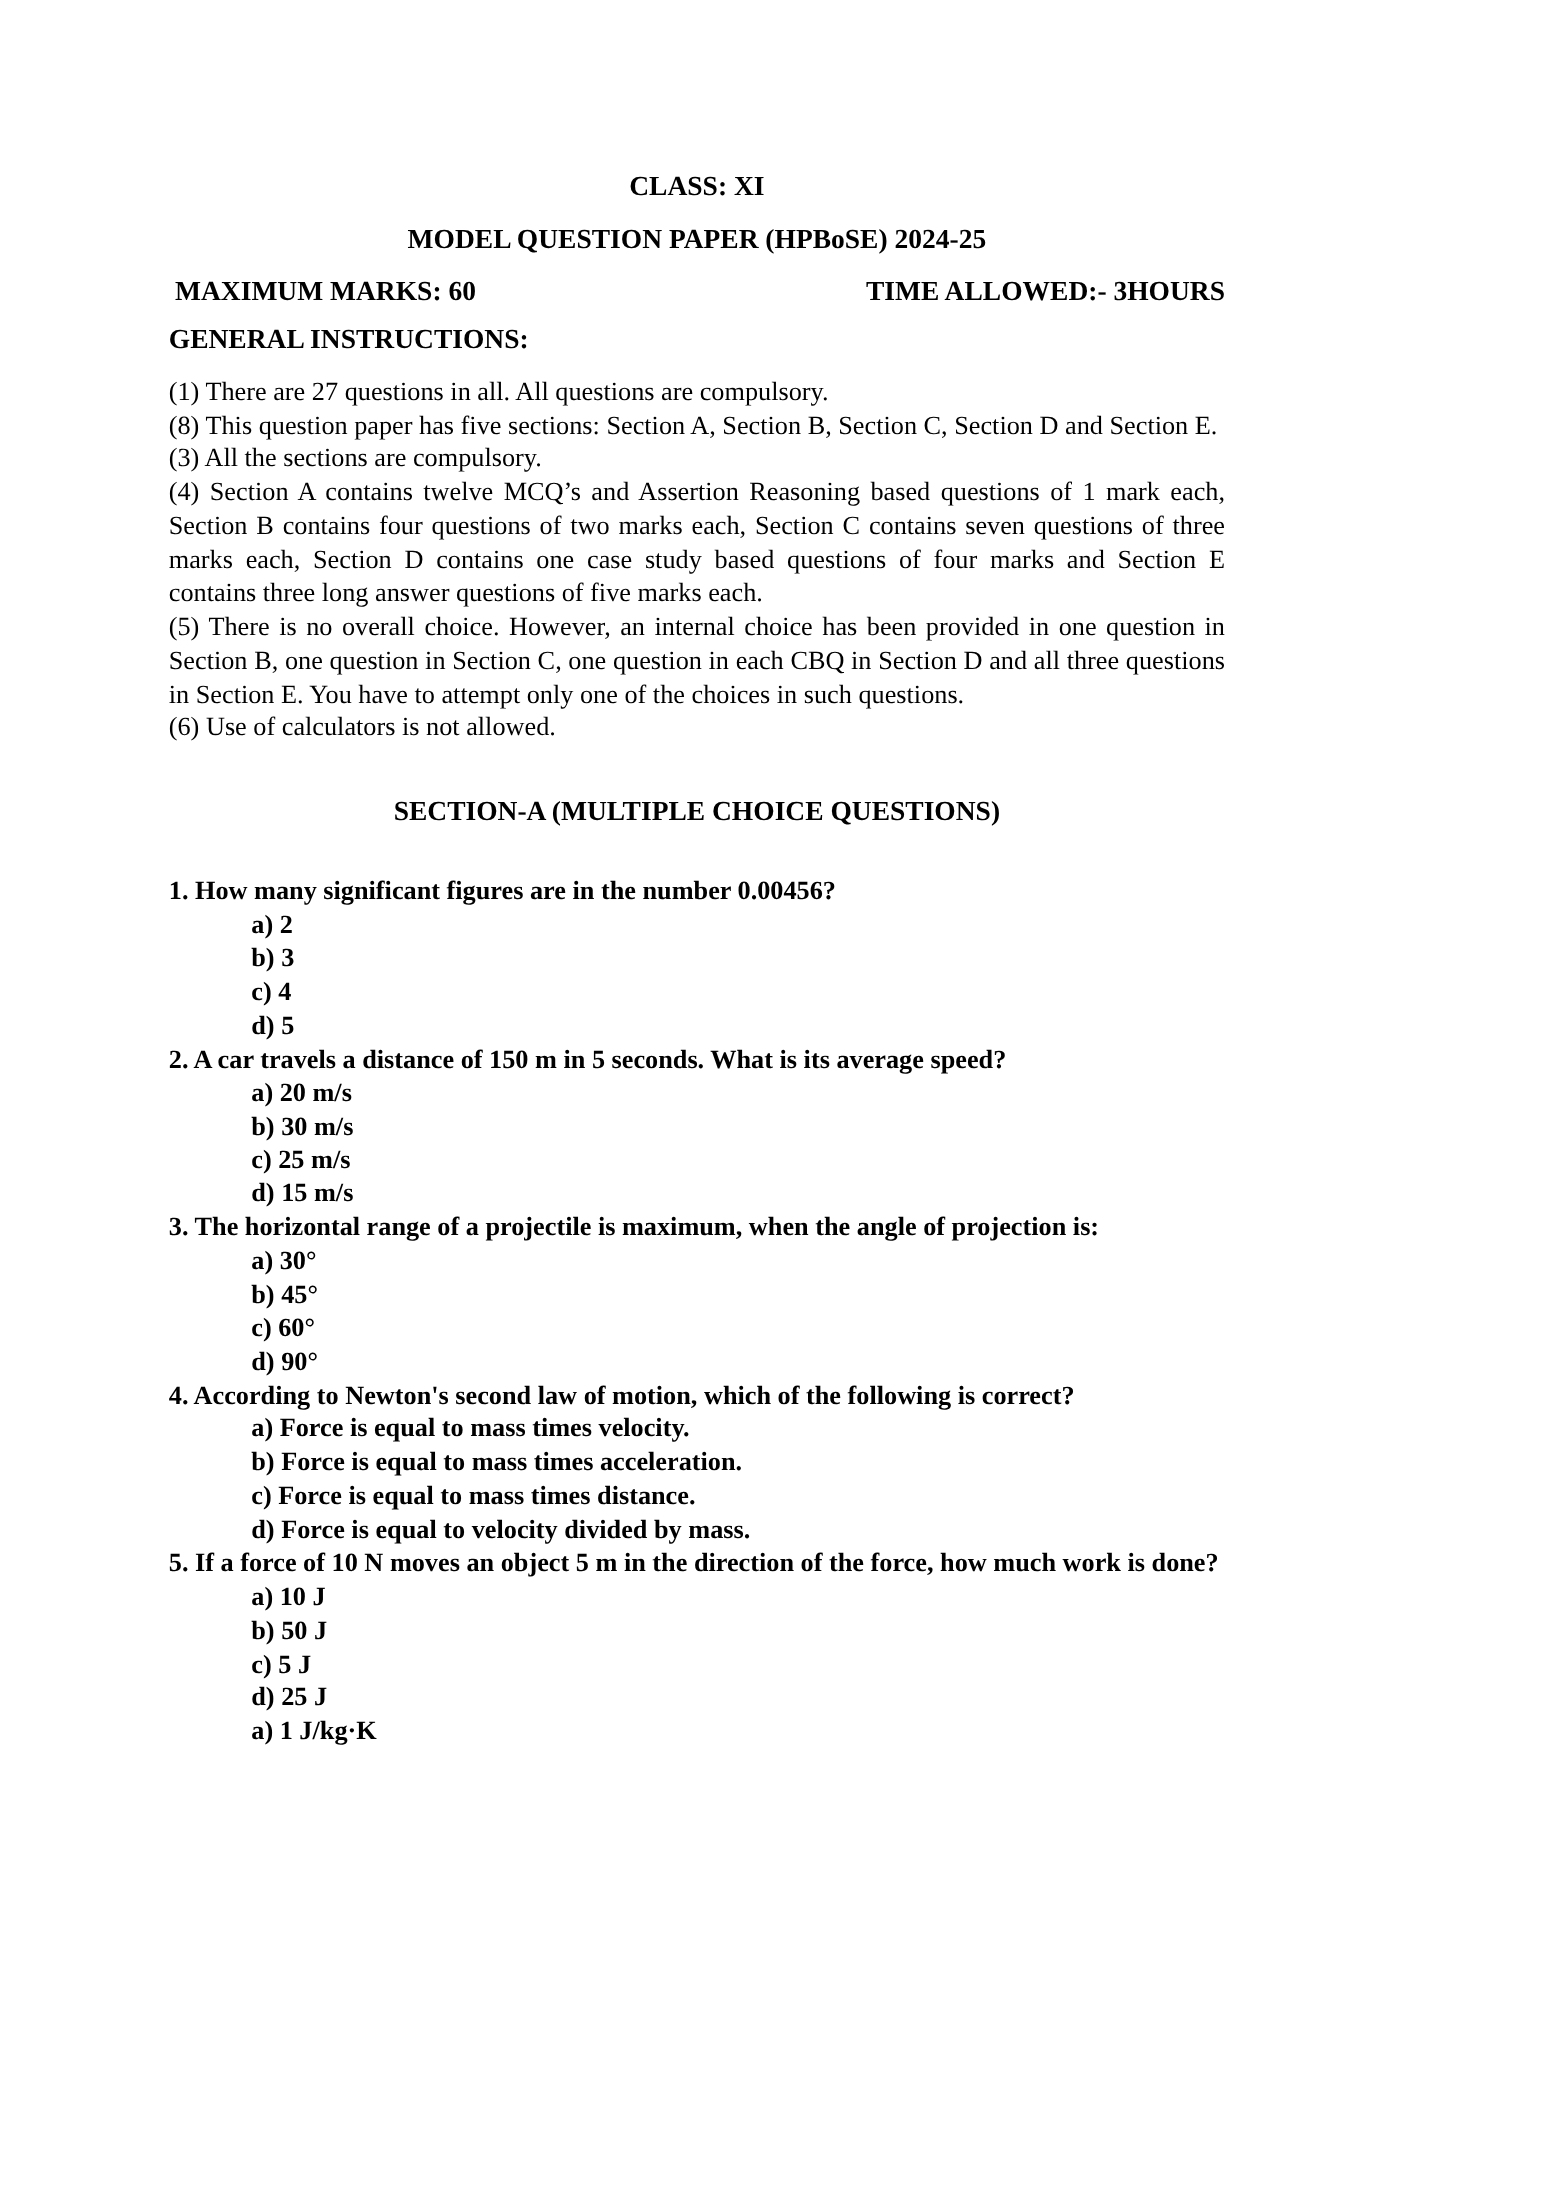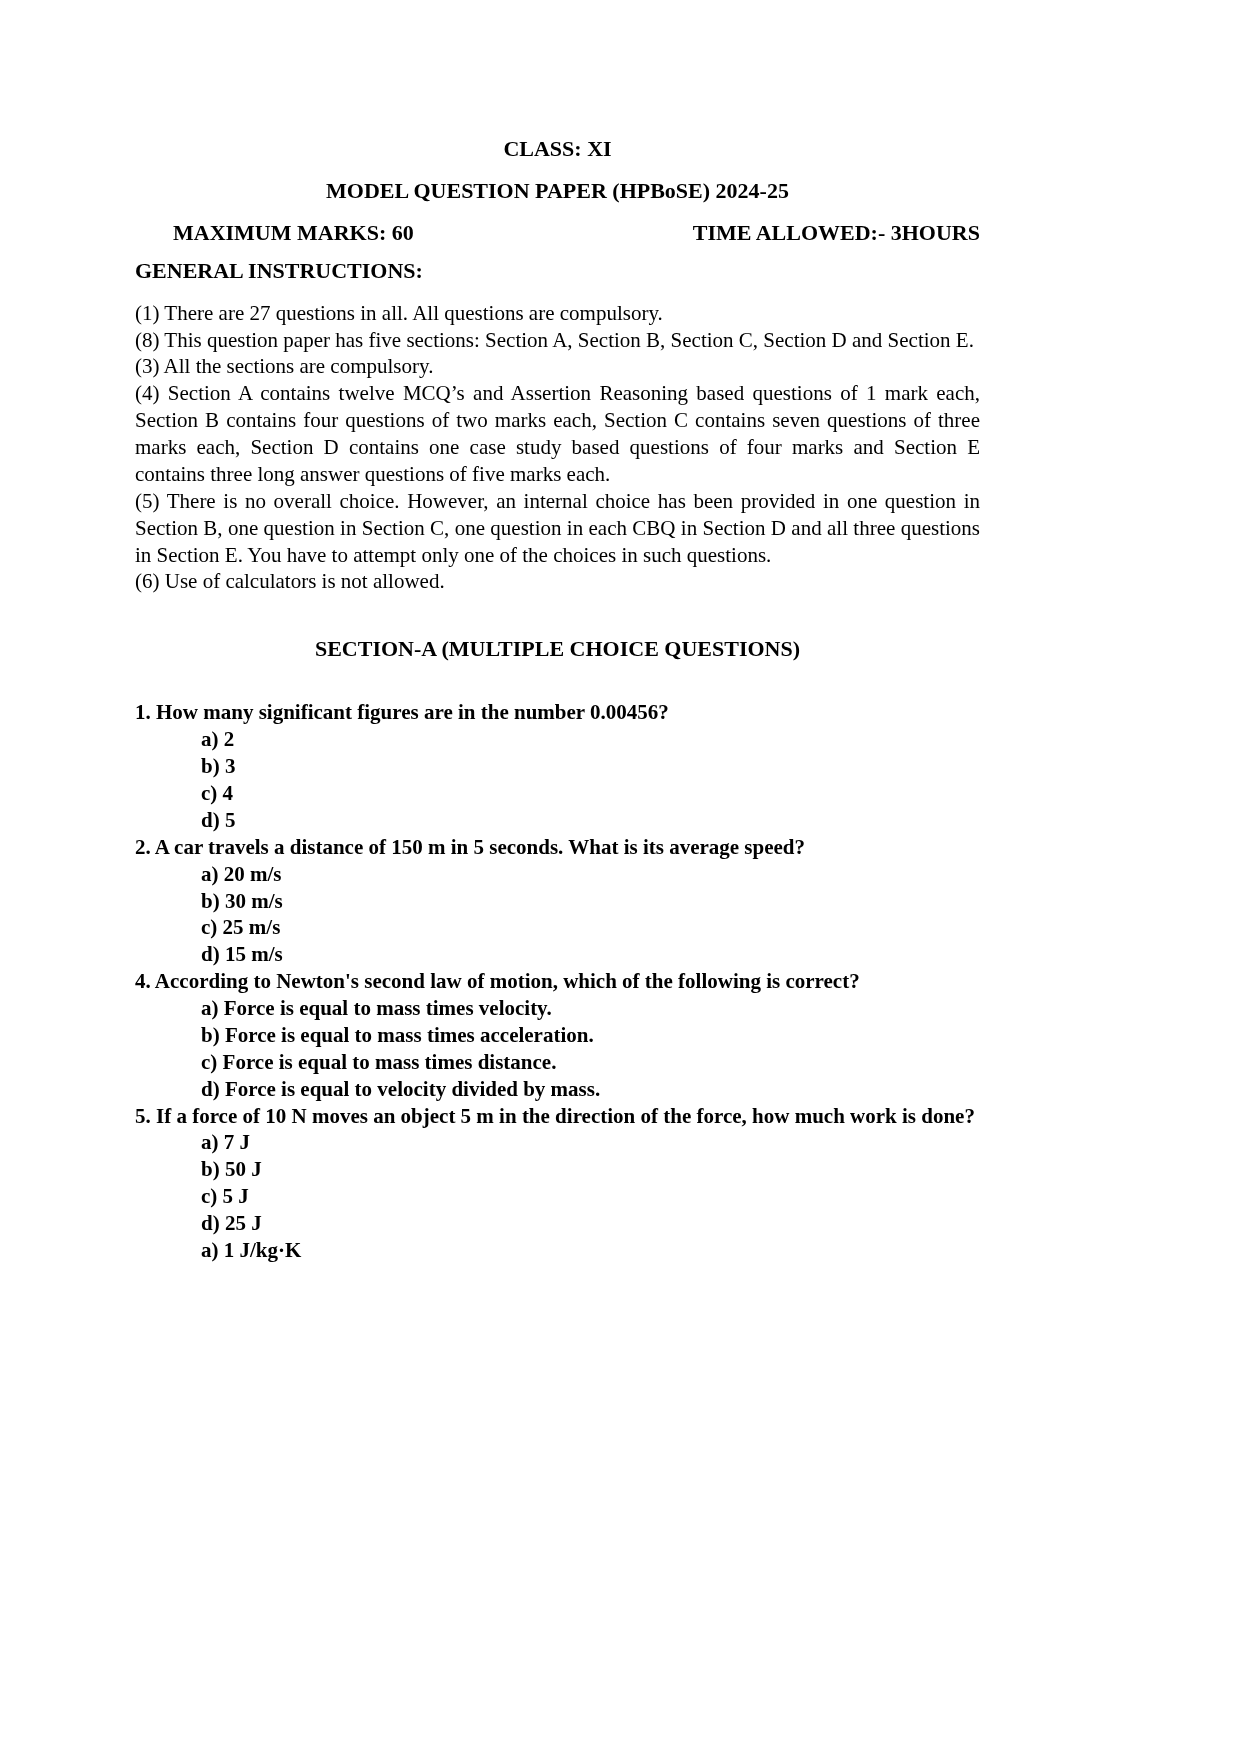--- a/index.html
+++ b/index.html
@@ -29,21 +29,21 @@
     margin: 0 0 14px 0;
     font-size: 22px;
   }
   .marks-row {
     display: flex;
     justify-content: space-between;
     font-weight: bold;
     font-size: 22px;
     margin: 2px 0 10px 0;
   }
-  .marks-row .left { padding-left: 5px; margin-left: 33px; }
+  .marks-row .left { padding-left: 5px; }
   .instructions-heading {
     font-weight: bold;
     font-size: 22px;
     margin: 0 0 14px 0;
   }
   .instruction {
     margin: 0;
     text-align: justify;
   }
   .section-title {
@@ -96,32 +96,39 @@
   </div>
 
   <div>
     <p class="question">2. A car travels a distance of 150 m in 5 seconds. What is its average speed?</p>
     <p class="option">a) 20 m/s</p>
     <p class="option">b) 30 m/s</p>
     <p class="option">c) 25 m/s</p>
     <p class="option">d) 15 m/s</p>
   </div>
 
+  <div>
+    <p class="question">3. The horizontal range of a projectile is maximum, when the angle of projection is:</p>
+    <p class="option">a) 30°</p>
+    <p class="option">b) 45°</p>
+    <p class="option">c) 60°</p>
+    <p class="option">d) 90°</p>
+  </div>
 
   <div>
     <p class="question">4. According to Newton's second law of motion, which of the following is correct?</p>
     <p class="option">a) Force is equal to mass times velocity.</p>
     <p class="option">b) Force is equal to mass times acceleration.</p>
     <p class="option">c) Force is equal to mass times distance.</p>
     <p class="option">d) Force is equal to velocity divided by mass.</p>
   </div>
 
   <div>
     <p class="question">5. If a force of 10 N moves an object 5 m in the direction of the force, how much work is done?</p>
-    <p class="option">a) 7 J</p>
+    <p class="option">a) 10 J</p>
     <p class="option">b) 50 J</p>
     <p class="option">c) 5 J</p>
     <p class="option">d) 25 J</p>
   </div>
 
   <div>
     <p class="option">a) 1 J/kg·K</p>
   </div>
 
 </div>

